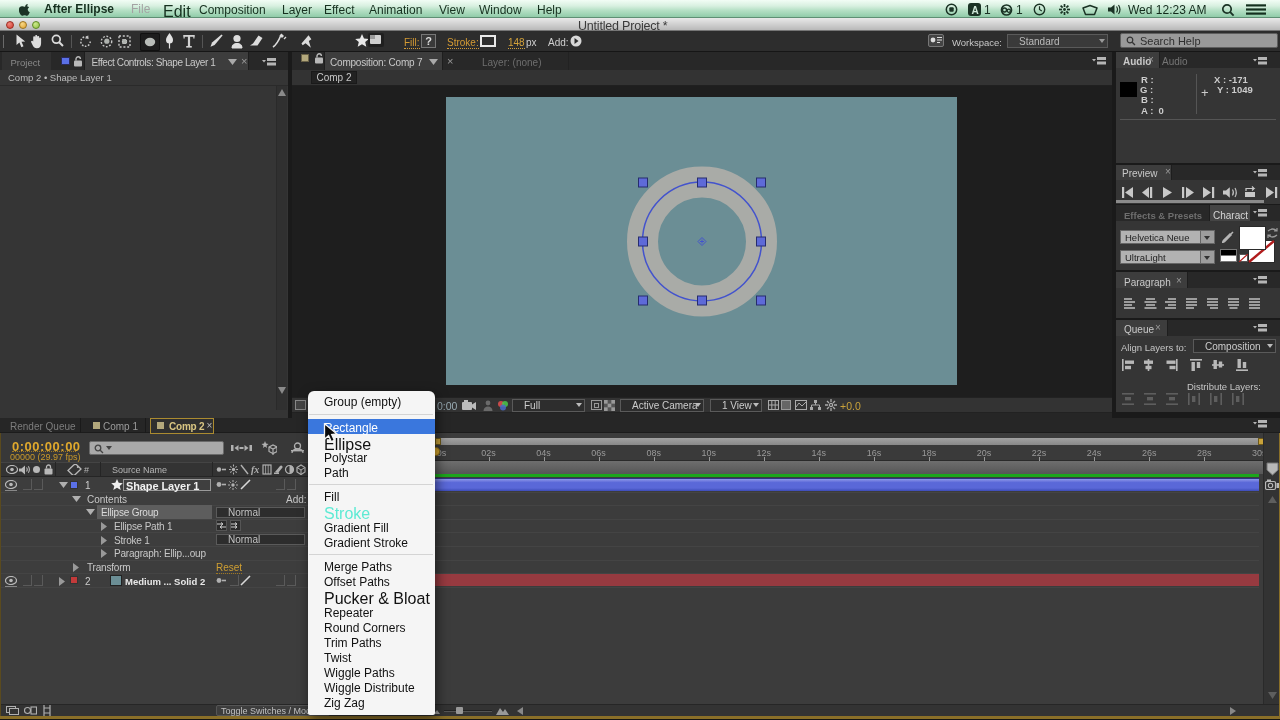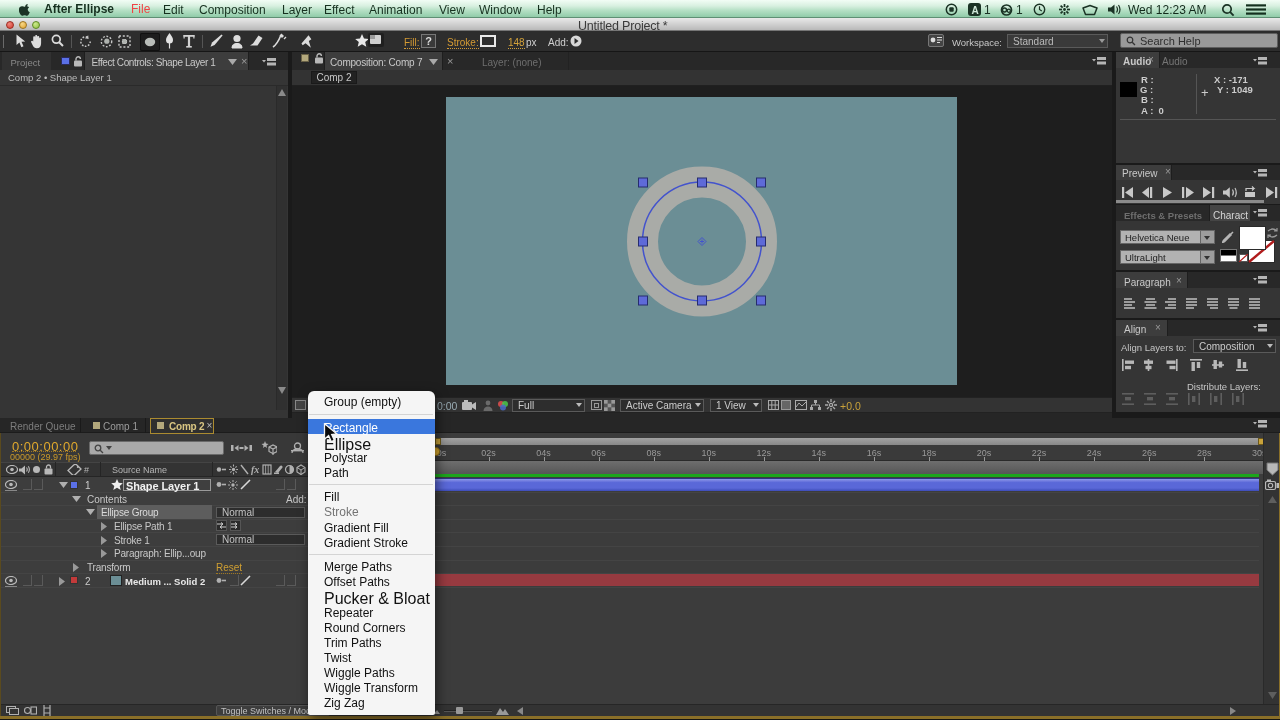--- a/index.html
+++ b/index.html
@@ -1,35 +1,35 @@
 <!DOCTYPE html>
 <html><head>
 <meta charset="utf-8">
 <style>
 *{margin:0;padding:0;box-sizing:border-box}
 html,body{width:1280px;height:720px;overflow:hidden;background:#000}
 body{font-family:"Liberation Sans",sans-serif;-webkit-font-smoothing:antialiased}
 .a{position:absolute}
 .tx{white-space:nowrap}
 #root{position:absolute;left:0;top:0;width:1280px;height:720px;background:#1a1a1a}
-.dd{position:absolute;background:#2d2d2d;border:1px solid #5a5a5a;color:#c3c3c3;font-size:10px;line-height:11px;padding-left:5px;white-space:nowrap}
+.dd{position:absolute;background:#2d2d2d;border:1px solid #5a5a5a;color:#c3c3c3;font-size:10px;line-height:11px;padding-left:11px;white-space:nowrap}
 .dda{position:absolute;right:2px;top:3px;width:0;height:0;border-left:3.5px solid transparent;border-right:3.5px solid transparent;border-top:4px solid #bbb}
 svg{display:block}
 </style>
 </head>
 <body>
 <div id="root">
 
 <div class="a" style="left:0;top:0;width:1280px;height:18px;background:linear-gradient(#f2fdf5 0%,#d8f0e0 35%,#b4dfc4 62%,#9cd2b2 88%,#91cba8 100%);border-bottom:1px solid #5f8f74"></div>
 <svg class="a" style="left:19px;top:2.5px" width="14" height="14" viewBox="0 0 14 14">
       <path d="M9.3 1.2c.1.8-.2 1.5-.7 2.1-.5.6-1.3 1-2 .9-.1-.7.3-1.5.7-2 .5-.6 1.4-1 2-1zM11.6 10c-.3.8-.5 1.1-.9 1.8-.6.9-1.4 2-2.4 2-.9 0-1.1-.6-2.3-.6-1.2 0-1.5.6-2.4.6-1 0-1.7-1-2.3-1.9C-.4 9.4-.6 6.3.7 4.7c.9-1.1 2.2-1.2 2.9-1.2.9 0 1.6.6 2.2.6.5 0 1.4-.7 2.5-.6.5 0 1.7.2 2.5 1.3-2.1 1.2-1.8 4.2.8 5.2z" fill="#1b3325" transform="scale(0.93)"></path>
     </svg>
 <div class="a tx" style="left:44px;top:2px;font-size:12px;font-weight:bold;color:#16301f">After Ellipse</div>
-<div class="a tx" style="left:131px;top:2px;font-size:12px;color:#ef4444">File</div>
-<div class="a tx" style="left:163px;top:2.5px;font-size:12px;color:#16301f">Edit</div>
+<div class="a tx" style="left:131px;top:2px;font-size:12px;color:#a3a3a3">File</div>
+<div class="a tx" style="left:163px;top:2.5px;font-size:16px;color:#16301f">Edit</div>
 <div class="a tx" style="left:199px;top:2.5px;font-size:12px;color:#16301f">Composition</div>
 <div class="a tx" style="left:282px;top:2.5px;font-size:12px;color:#16301f">Layer</div>
 <div class="a tx" style="left:324px;top:2.5px;font-size:12px;color:#16301f">Effect</div>
 <div class="a tx" style="left:369px;top:2.5px;font-size:12px;color:#16301f">Animation</div>
 <div class="a tx" style="left:439px;top:2.5px;font-size:12px;color:#16301f">View</div>
 <div class="a tx" style="left:479px;top:2.5px;font-size:12px;color:#16301f">Window</div>
 <div class="a tx" style="left:537px;top:2.5px;font-size:12px;color:#16301f">Help</div>
 
 <svg class="a" style="left:945px;top:3px" width="13" height="13" viewBox="0 0 13 13">
       <circle cx="6.5" cy="6.5" r="5.2" fill="none" stroke="#1b3325" stroke-width="1.5"></circle>
@@ -431,21 +431,21 @@
 <path d="M62 1h11M62 4h11M62 7h11M62 10h8"></path>
 <path d="M83 1h11M83 4h11M83 7h11M86 10h8"></path>
 <path d="M104 1h11M104 4h11M104 7h11M105.5 10h8"></path>
 <path d="M125 1h11M125 4h11M125 7h11M125 10h11"></path>
 </g>
   </svg>
 
 <div class="a" style="left:1116px;top:320px;width:164px;height:92px;background:#353535"></div>
 <div class="a" style="left:1116px;top:320px;width:164px;height:16px;background:#282828"></div>
 <div class="a" style="left:1116px;top:320px;width:52px;height:16px;background:#3d3d3d;border-right:1px solid #1e1e1e"></div>
-<div class="a tx" style="left:1124px;top:323.5px;font-size:10px;color:#c9c9c9">Align</div>
+<div class="a tx" style="left:1124px;top:323.5px;font-size:10px;color:#c9c9c9">Queue</div>
 <div class="a tx" style="left:1155px;top:322px;font-size:10px;color:#999">×</div>
 <svg class="a" style="left:1253px;top:324px" width="14" height="8" viewBox="0 0 14 8">
     <path d="M0 2h4L2 4.5z" fill="#b5b5b5"></path>
     <rect x="5" y="0" width="9" height="3" fill="#b5b5b5"></rect>
     <rect x="5" y="4.5" width="9" height="3" fill="#b5b5b5"></rect>
   </svg>
 <div class="a tx" style="left:1121px;top:341.5px;font-size:9.5px;color:#c5c5c5">Align Layers to:</div>
 <div class="dd" style="left:1193px;top:339px;width:83px;height:14px;line-height:13px;color:#ccc">Composition<span class="dda" style="top:4px"></span></div>
 <svg class="a" style="left:1122px;top:359px" width="152" height="12" viewBox="0 0 152 12">
 <g fill="#b8b8b8">
@@ -504,21 +504,21 @@
 <div class="a" style="left:150px;top:418px;width:64px;height:15.5px;background:#2f2f2f;border:1px solid #ab8b30"></div>
 <div class="a" style="left:157px;top:421.5px;width:7px;height:7px;background:#b3a87c"></div>
 <div class="a tx" style="left:169px;top:421px;font-size:10px;font-weight:bold;letter-spacing:-0.2px;color:#d8c582">Comp 2</div>
 <div class="a tx" style="left:206.5px;top:420px;font-size:10px;color:#bbb">×</div>
 <svg class="a" style="left:1253px;top:420px" width="14" height="8" viewBox="0 0 14 8">
     <path d="M0 2h4L2 4.5z" fill="#b5b5b5"></path>
     <rect x="5" y="0" width="9" height="3" fill="#b5b5b5"></rect>
     <rect x="5" y="4.5" width="9" height="3" fill="#b5b5b5"></rect>
   </svg>
 
-<div class="a tx" style="left:12px;top:438.5px;font-size:13px;font-weight:normal;color:#e0a92d;letter-spacing:0.5px">0:00:00:00</div>
+<div class="a tx" style="left:12px;top:438.5px;font-size:13px;font-weight:bold;color:#e0a92d;letter-spacing:0.5px">0:00:00:00</div>
 <div class="a" style="left:12px;top:450.8px;width:64px;height:1px;border-bottom:1px dotted #a07820"></div>
 <div class="a tx" style="left:10px;top:451.5px;font-size:9px;color:#c9992a">00000 (29.97 fps)</div>
 <div class="a" style="left:89px;top:441px;width:135px;height:14px;background:#a9a9a9;border:1px solid #6a6a6a;border-radius:2px"></div>
 <svg class="a" style="left:94px;top:443.5px" width="10" height="10" viewBox="0 0 10 10">
     <circle cx="4" cy="4" r="2.8" fill="none" stroke="#444" stroke-width="1.3"></circle>
     <line x1="6.2" y1="6.2" x2="9" y2="9" stroke="#444" stroke-width="1.3"></line>
   </svg>
 <div class="dda" style="left:106px;top:446px;border-top-color:#444"></div>
 <svg class="a" style="left:231px;top:443px" width="21" height="10" viewBox="0 0 21 10">
     <g fill="#b0b0b0">
@@ -832,30 +832,30 @@
 <div class="a" style="left:307.5px;top:390.5px;width:127px;height:324px;background:#f5f5f5;border-radius:6px 6px 2px 2px;box-shadow:2px 4px 12px rgba(0,0,0,0.55);font-size:13px;color:#111"></div>
 <div class="a tx" style="left:324px;top:395.3px;font-size:12px;color:#111">Group (empty)</div>
 <div class="a" style="left:309px;top:414px;width:124px;height:1px;background:#d4d4d4"></div>
 <div class="a" style="left:307.5px;top:419.1px;width:127px;height:15.1px;background:#3a77dd"></div>
 <div class="a tx" style="left:324px;top:420.6px;font-size:12px;color:#fff">Rectangle</div>
 <div class="a tx" style="left:324px;top:435.5px;font-size:16px;color:#111">Ellipse</div>
 <div class="a tx" style="left:324px;top:450.6px;font-size:12px;color:#111">Polystar</div>
 <div class="a tx" style="left:324px;top:465.7px;font-size:12px;color:#111">Path</div>
 <div class="a" style="left:309px;top:484.0px;width:124px;height:1px;background:#d4d4d4"></div>
 <div class="a tx" style="left:324px;top:490.3px;font-size:12px;color:#111">Fill</div>
-<div class="a tx" style="left:324px;top:505.4px;font-size:12px;color:#737373">Stroke</div>
+<div class="a tx" style="left:324px;top:505.4px;font-size:16px;color:#5eead4">Stroke</div>
 <div class="a tx" style="left:324px;top:520.5px;font-size:12px;color:#111">Gradient Fill</div>
 <div class="a tx" style="left:324px;top:535.6px;font-size:12px;color:#111">Gradient Stroke</div>
 <div class="a" style="left:309px;top:553.9px;width:124px;height:1px;background:#d4d4d4"></div>
 <div class="a tx" style="left:324px;top:560.2px;font-size:12px;color:#111">Merge Paths</div>
 <div class="a tx" style="left:324px;top:575.3px;font-size:12px;color:#111">Offset Paths</div>
 <div class="a tx" style="left:324px;top:590.4px;font-size:16px;color:#111">Pucker &amp; Bloat</div>
 <div class="a tx" style="left:324px;top:605.5px;font-size:12px;color:#111">Repeater</div>
 <div class="a tx" style="left:324px;top:620.6px;font-size:12px;color:#111">Round Corners</div>
 <div class="a tx" style="left:324px;top:635.7px;font-size:12px;color:#111">Trim Paths</div>
 <div class="a tx" style="left:324px;top:650.8px;font-size:12px;color:#111">Twist</div>
 <div class="a tx" style="left:324px;top:665.9px;font-size:12px;color:#111">Wiggle Paths</div>
-<div class="a tx" style="left:324px;top:681.0px;font-size:12px;color:#111">Wiggle Transform</div>
+<div class="a tx" style="left:324px;top:681.0px;font-size:12px;color:#111">Wiggle Distribute</div>
 <div class="a tx" style="left:324px;top:696.1px;font-size:12px;color:#111">Zig Zag</div>
 
 <svg class="a" style="left:323px;top:422.5px" width="16" height="21" viewBox="0 0 16 21">
     <path d="M1.5 0.7 L1.5 16.2 L5.6 12.6 L8.2 18.6 L11.3 17.3 L8.7 11.5 L14 11 Z" fill="#0a0a0a" stroke="#f5f5f5" stroke-width="1.3"></path>
   </svg>
 
 </body></html>

